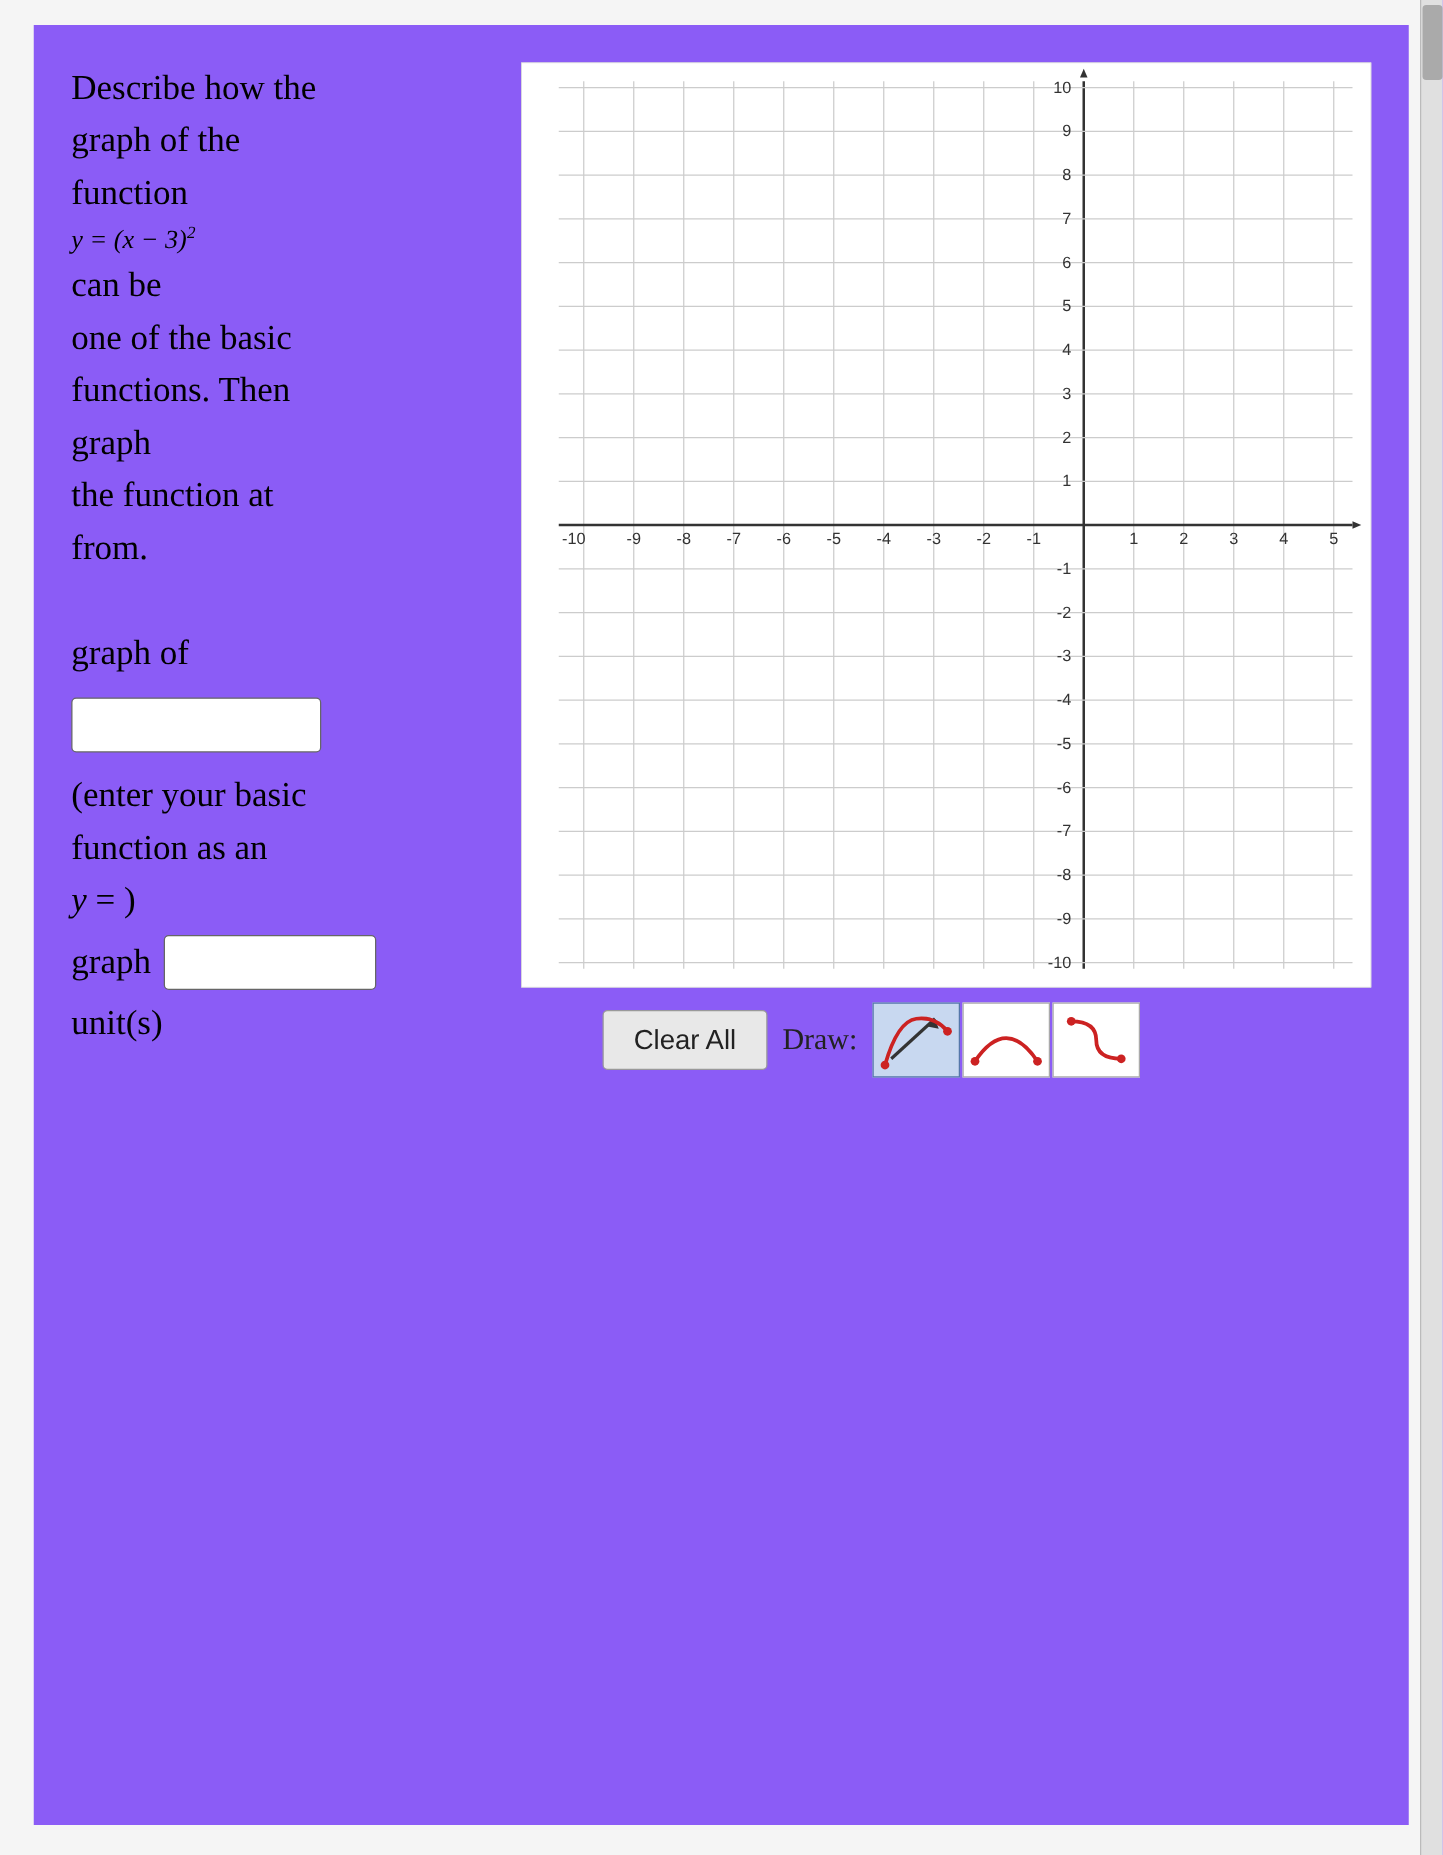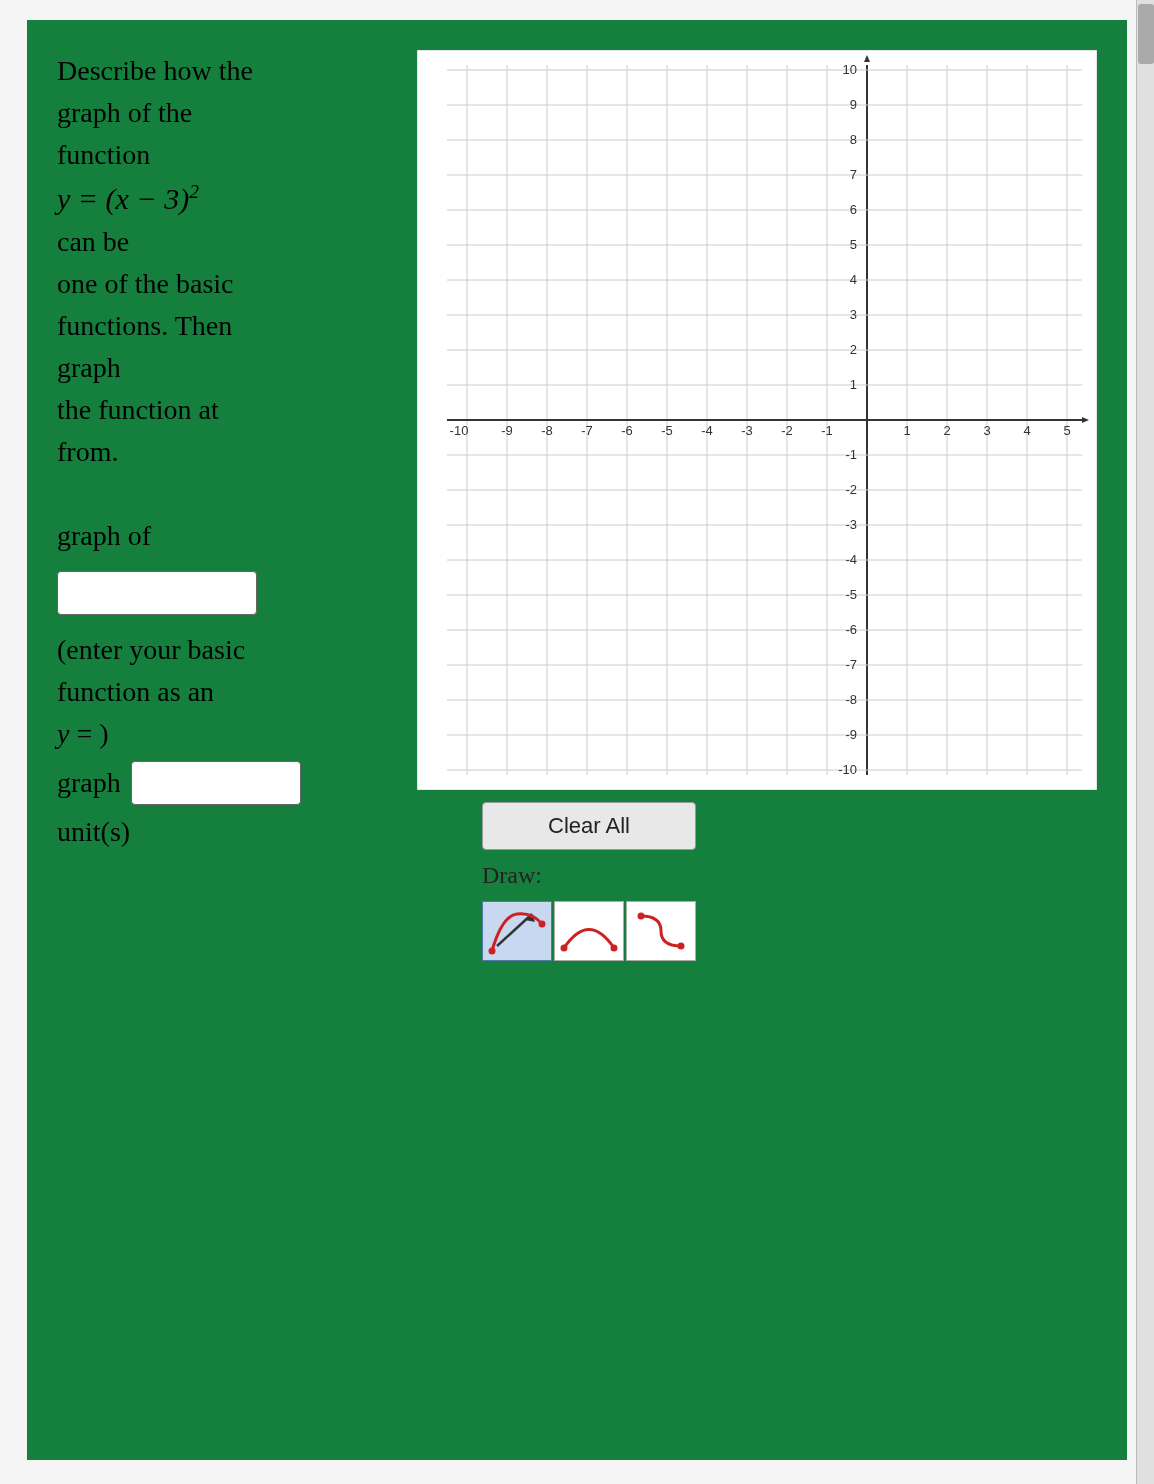--- a/index.html
+++ b/index.html
@@ -4,37 +4,37 @@
   <style>
     * { box-sizing: border-box; margin: 0; padding: 0; }
     body {
       background: #f5f5f5;
       font-family: 'Times New Roman', Times, serif;
       width: 1154px;
       min-height: 1484px;
       overflow-x: hidden;
     }
     .page-container {
-      background: #15803d;
+      background: #8b5cf6;
       width: 1100px;
       margin: 20px auto;
       padding: 30px;
       display: flex;
       flex-direction: row;
       gap: 20px;
       min-height: 1440px;
     }
     .left-panel {
       width: 340px;
       flex-shrink: 0;
       font-size: 28px;
       line-height: 1.5;
     }
     .left-panel .math-equation {
-      font-size: 30px;
+      font-size: 21px;
       font-style: italic;
     }
     .input-box {
       border: 1.5px solid #666;
       border-radius: 4px;
       width: 200px;
       height: 44px;
       display: inline-block;
       margin: 6px 0;
       background: white;
@@ -61,21 +61,22 @@
       height: 740px;
       background: white;
     }
     
     .graph-svg {
       width: 680px;
       height: 740px;
     }
     .controls-row {
       display: flex;
-      flex-direction: column;
+      flex-direction: row;
+      align-items: center;
       gap: 12px;
       margin-top: 10px;
       padding-left: 15px;
     }
     .clear-all-btn {
       background: #e8e8e8;
       border: 1.5px solid #999;
       border-radius: 4px;
       font-size: 22px;
       font-family: Arial, sans-serif;

